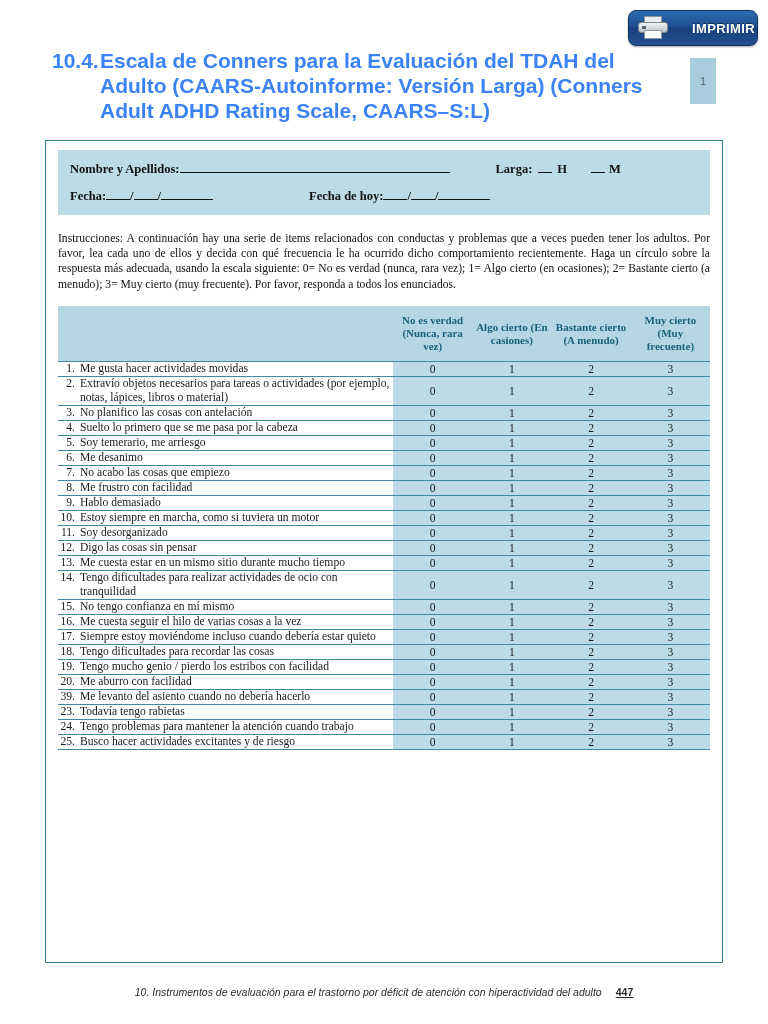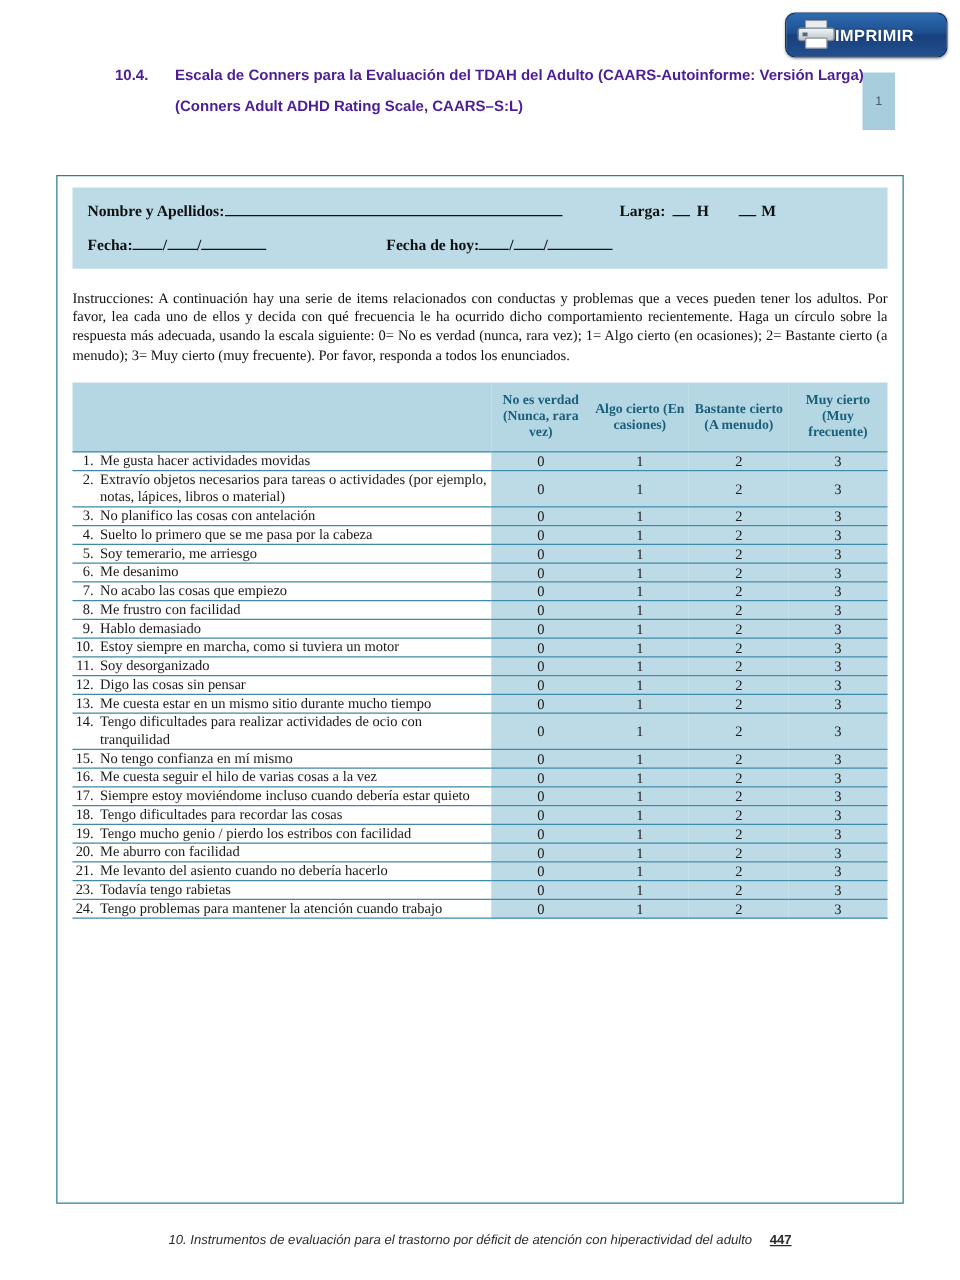--- a/index.html
+++ b/index.html
@@ -13,21 +13,21 @@
   }
 
   
   .print-btn {
     position: absolute; top: 10px; left: 628px;
     width: 130px; height: 36px;
     border-radius: 8px;
     background: linear-gradient(to bottom, #2e6bb0 0%, #1d4f92 45%, #17407c 50%, #224f8f 100%);
     border: 1px solid #123463;
     display: flex; align-items: center; justify-content: flex-start;
-    padding-left: 9px; gap: 0;
+    padding-left: 9px; gap: 24px;
     box-shadow: 0 1px 2px rgba(0,0,0,.35);
   }
   .printer-icon { width: 30px; height: 24px; position: relative; flex: 0 0 auto; }
   .printer-icon .top {
     position: absolute; left: 6px; top: 0; width: 18px; height: 7px;
     background: #e9edf0; border: 1px solid #8d969e; border-bottom: none;
     border-radius: 1px;
   }
   .printer-icon .body {
     position: absolute; left: 0; top: 6px; width: 30px; height: 11px;
@@ -53,25 +53,24 @@
     position: absolute; left: 690px; top: 58px;
     width: 26px; height: 46px;
     background: #a8cede;
     display: flex; align-items: center; justify-content: center;
     color: #4a5b66; font-family: "Liberation Sans", sans-serif; font-size: 10px;
   }
 
   
   .heading {
     position: absolute; left: 52px; top: 48px; width: 620px;
-    color: #4c1d95;
+    color: #3b82f6;
     font-family: "Liberation Sans", sans-serif;
-    font-size: 12px; font-weight: bold; line-height: 25px;
+    font-size: 21px; font-weight: bold; line-height: 25px;
     display: flex;
-    margin-left: 40px;
   }
   .heading .num { flex: 0 0 48px; }
   .heading .txt { flex: 1 1 auto; }
 
   
   .form-frame {
     position: absolute; left: 45px; top: 119px;
     width: 678px; height: 823px;
     border: 1.5px solid #2e7f93;
     background: #ffffff;
@@ -457,21 +456,21 @@
             </div>
           </td>
           <td class="opt">0</td>
           <td class="opt">1</td>
           <td class="opt">2</td>
           <td class="opt">3</td>
         </tr>
         <tr>
           <td class="item-cell">
             <div class="wrap">
-              <span class="n">21.</span>
+              <span class="n">39.</span>
               <span class="t">Me levanto del asiento cuando no debería hacerlo</span>
             </div>
           </td>
           <td class="opt">0</td>
           <td class="opt">1</td>
           <td class="opt">2</td>
           <td class="opt">3</td>
         </tr>
         <tr>
           <td class="item-cell">
@@ -483,20 +482,32 @@
           <td class="opt">0</td>
           <td class="opt">1</td>
           <td class="opt">2</td>
           <td class="opt">3</td>
         </tr>
         <tr>
           <td class="item-cell">
             <div class="wrap">
               <span class="n">24.</span>
               <span class="t">Tengo problemas para mantener la atención cuando trabajo</span>
+            </div>
+          </td>
+          <td class="opt">0</td>
+          <td class="opt">1</td>
+          <td class="opt">2</td>
+          <td class="opt">3</td>
+        </tr>
+        <tr>
+          <td class="item-cell">
+            <div class="wrap">
+              <span class="n">25.</span>
+              <span class="t">Busco hacer actividades excitantes y de riesgo</span>
             </div>
           </td>
           <td class="opt">0</td>
           <td class="opt">1</td>
           <td class="opt">2</td>
           <td class="opt">3</td>
         </tr>
       </tbody>
   </table>
 </div>

